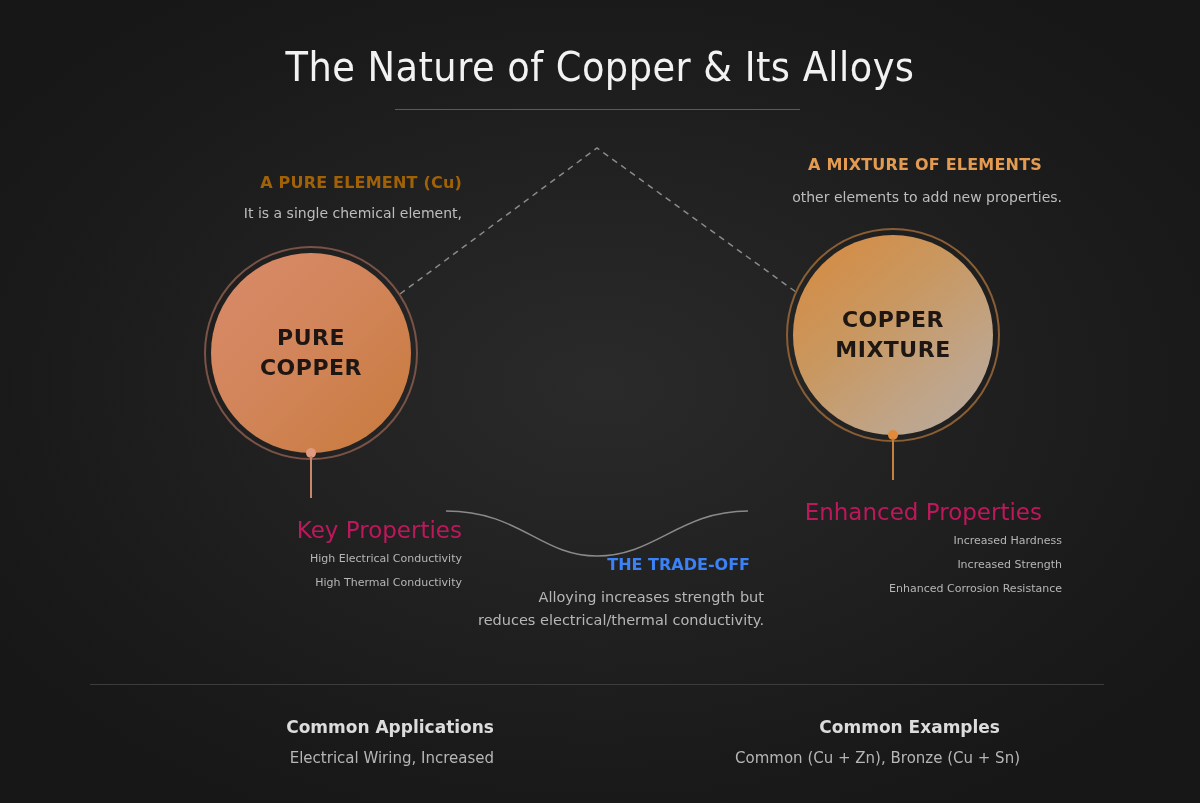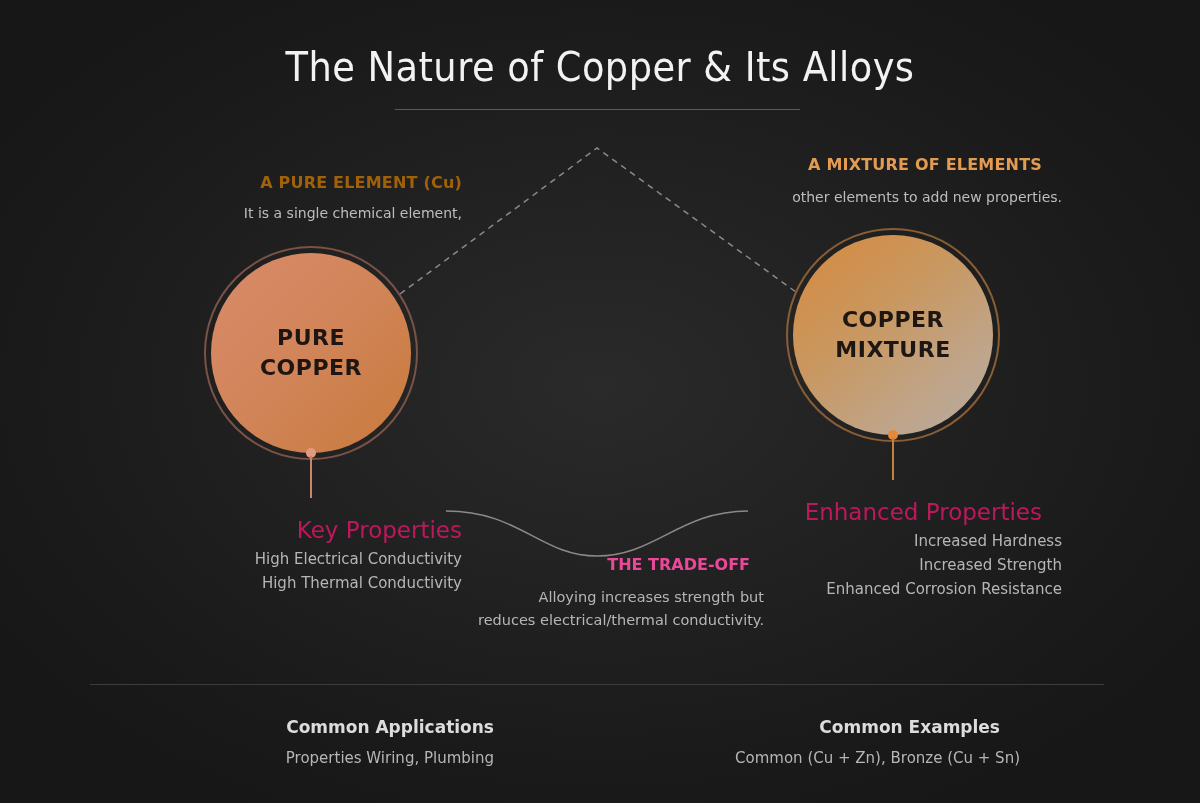--- a/index.html
+++ b/index.html
@@ -64,27 +64,27 @@
   }
 
   .dot { width: 10px; height: 10px; border-radius: 50%; }
   .pure-dot { left: 306px; top: 448px; background: #e09a80; }
   .alloy-dot { left: 888px; top: 430px; background: #e08a3a; }
   .stem { width: 2px; }
   .pure-stem { left: 310px; top: 456px; height: 42px; background: #c9866a; }
   .alloy-stem { left: 892px; top: 438px; height: 42px; background: #c58040; }
 
   .prop-head { font-weight: normal; font-size: 23px; color: #be185d; }
-  .prop-list { font-size: 15px; color: #b6b6b6; line-height: 24px; }
+  .prop-list { font-size: 11px; color: #b6b6b6; line-height: 24px; }
   .key-head { left: 162px; width: 300px; top: 517px; }
   .key-list { left: 162px; width: 300px; top: 547px; }
   .enh-head { left: 742px; width: 300px; top: 499px; }
   .enh-list { left: 722px; width: 340px; top: 529px; }
 
-  .trade-head { left: 450px; width: 300px; top: 555px; font-weight: bold; font-size: 16px; color: #ec4899; }
+  .trade-head { left: 450px; width: 300px; top: 555px; font-weight: bold; font-size: 16px; color: #3b82f6; }
   .trade-desc { left: 404px; width: 360px; top: 586px; font-size: 14.5px; color: #b6b6b6; line-height: 23px; }
 
   .bottom-rule { left: 90px; top: 684px; width: 1014px; height: 1px; background: #3c3c3c; }
 
   .bottom-head { font-weight: bold; font-size: 17px; color: #dcdcdc; }
   .bottom-val { font-size: 15px; color: #b6b6b6; }
   .apps-head { left: 194px; width: 300px; top: 717px; }
   .apps-val  { left: 194px; width: 300px; top: 749px; }
   .ex-head { left: 700px; width: 300px; top: 717px; }
   .ex-val  { left: 680px; width: 340px; top: 749px; }
@@ -138,15 +138,15 @@
 </div>
 
 <div class="abs trade-head center-text">THE TRADE-OFF</div>
 <div class="abs trade-desc center-text">
   <div>Alloying increases strength but</div>
   <div>reduces electrical/thermal conductivity.</div>
 </div>
 
 <div class="abs bottom-rule"></div>
 <div class="abs bottom-head apps-head center-text">Common Applications</div>
-<div class="abs bottom-val apps-val center-text">Properties Wiring, Plumbing</div>
+<div class="abs bottom-val apps-val center-text">Electrical Wiring, Increased</div>
 <div class="abs bottom-head ex-head center-text">Common Examples</div>
 <div class="abs bottom-val ex-val center-text">Common (Cu + Zn), Bronze (Cu + Sn)</div>
 
 </body></html>

